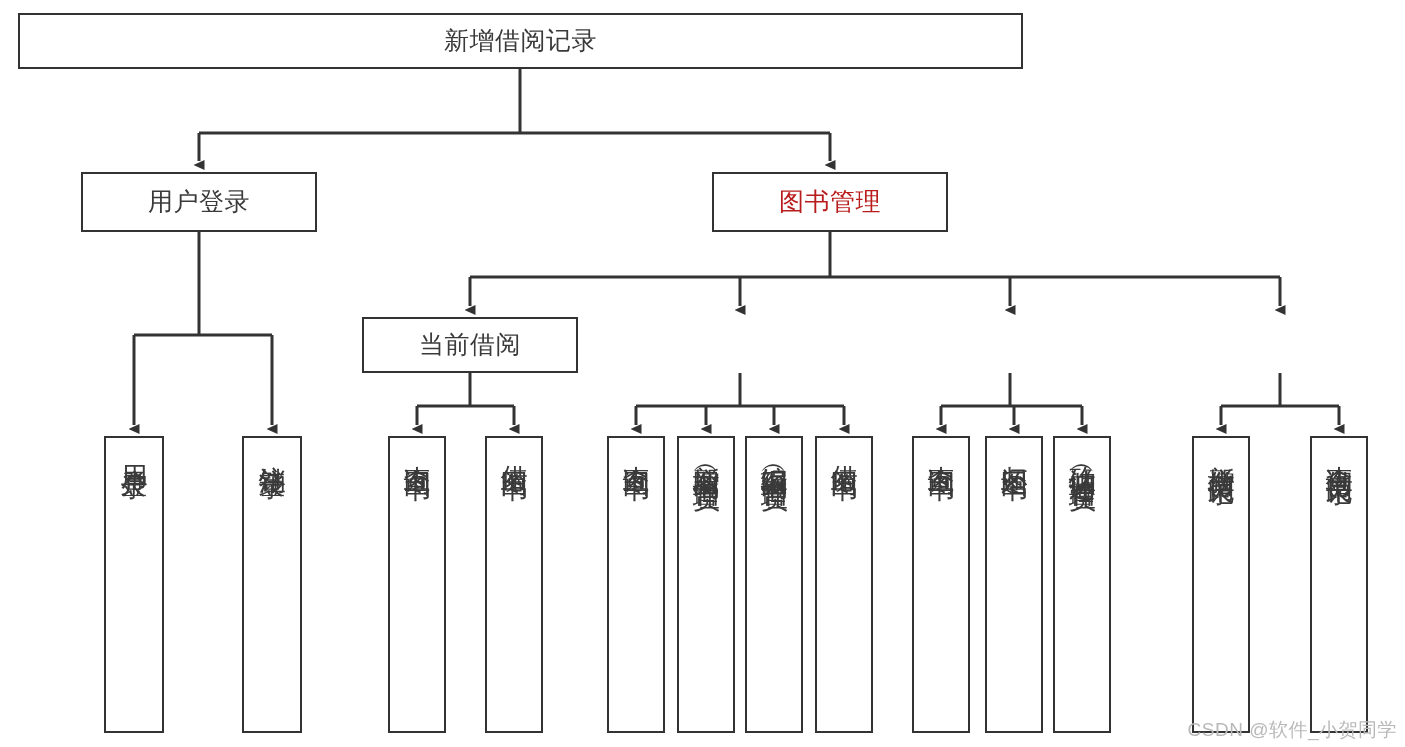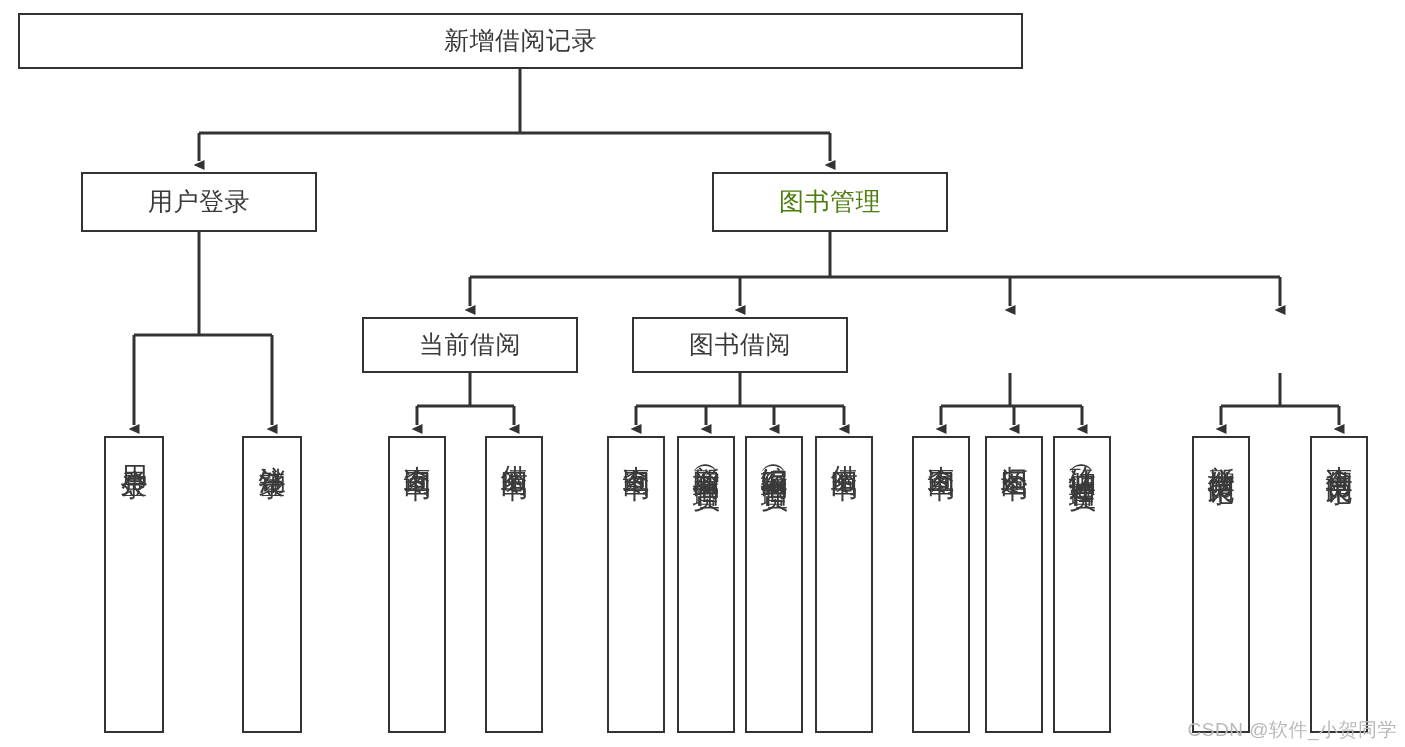--- a/index.html
+++ b/index.html
@@ -127,28 +127,25 @@
   </svg>
 
   <div class="node root horiz" id="n-root" style="left: 18px; top: 13px; width: 1005px; height: 56px; border-color: rgb(51, 51, 51); background: rgb(255, 255, 255);">
     <span class="node-label" style="color: rgb(58, 58, 58);">新增借阅记录</span>
   </div>
 
   <div class="node horiz" id="n-l2-0" style="left: 81px; top: 172px; width: 236px; height: 60px; border-color: rgb(51, 51, 51); background: rgb(255, 255, 255);">
     <span class="node-label" style="color: rgb(58, 58, 58);">用户登录</span>
   </div>
   <div class="node horiz" id="n-l2-1" style="left: 712px; top: 172px; width: 236px; height: 60px; border-color: rgb(51, 51, 51); background: rgb(255, 255, 255);">
-    <span class="node-label" style="color: #4d7c0f;">图书管理</span>
+    <span class="node-label" style="color: #b91c1c;">图书管理</span>
   </div>
 
   <div class="node horiz" id="n-l3-0" style="left: 362px; top: 317px; width: 216px; height: 56px; border-color: rgb(51, 51, 51); background: rgb(255, 255, 255);">
     <span class="node-label" style="color: rgb(58, 58, 58);">当前借阅</span>
-  </div>
-  <div class="node horiz" id="n-l3-1" style="left: 632px; top: 317px; width: 216px; height: 56px; border-color: rgb(51, 51, 51); background: rgb(255, 255, 255);">
-    <span class="node-label" style="color: rgb(58, 58, 58);">图书借阅</span>
   </div>
 
   <div class="node vert" id="n-lf-0" style="left: 104px; top: 436px; width: 60px; height: 297px; border-color: rgb(51, 51, 51); background: rgb(255, 255, 255);">
     <span class="node-label" style="color: rgb(58, 58, 58);">用户登录</span>
   </div>
   <div class="node vert" id="n-lf-1" style="left: 242px; top: 436px; width: 60px; height: 297px; border-color: rgb(51, 51, 51); background: rgb(255, 255, 255);">
     <span class="node-label" style="color: rgb(58, 58, 58);">注销登录</span>
   </div>
   <div class="node vert" id="n-lf-2" style="left: 388px; top: 436px; width: 58px; height: 297px; border-color: rgb(51, 51, 51); background: rgb(255, 255, 255);">
     <span class="node-label" style="color: rgb(58, 58, 58);">查询图书</span>

